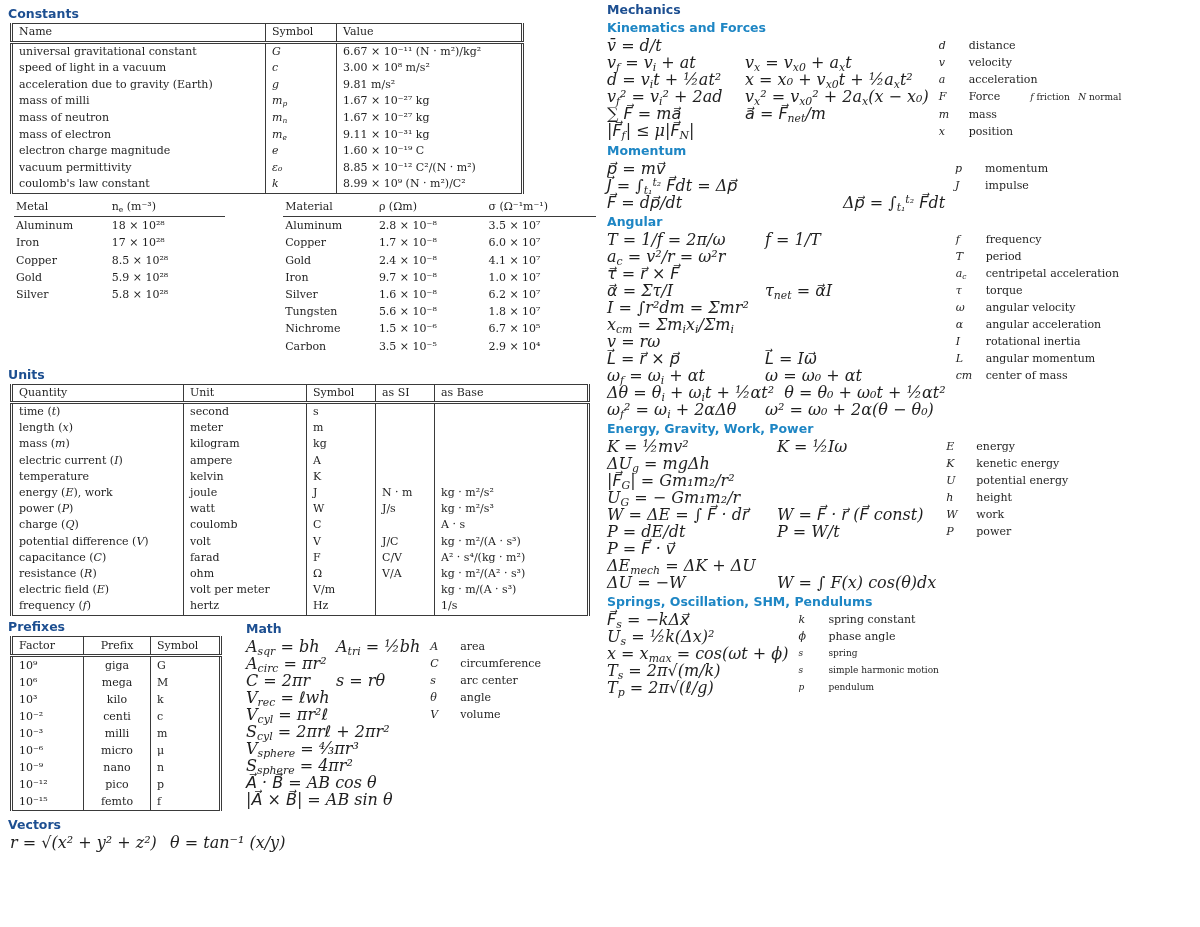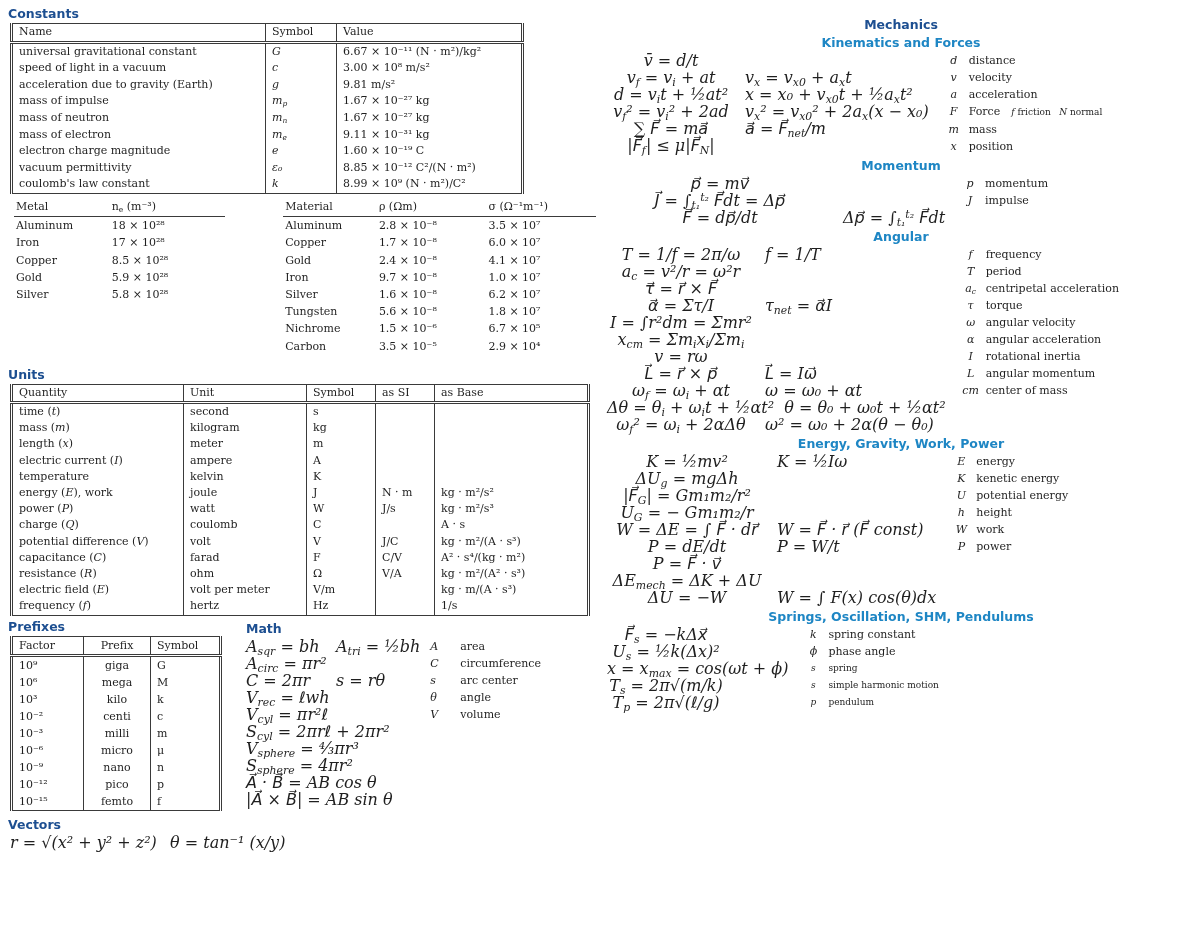--- a/index.html
+++ b/index.html
@@ -1,21 +1,21 @@
 <!DOCTYPE html>
 <html><head>
 <meta charset="utf-8">
 <style>
   html,body{margin:0;padding:0;}
   body{
     width:1200px;height:927px;background:#ffffff;position:relative;overflow:hidden;
     font-family:"DejaVu Serif","DejaVu Sans",serif;color:#1f1f1f;
   }
   .col-left{position:absolute;left:8px;top:6px;width:588px;}
-  .col-right{position:absolute;left:607px;top:17px;width:588px;text-align:center;}
+  .col-right{position:absolute;left:607px;top:2px;width:588px;}
 
   h2.sec{font-family:"DejaVu Sans","Liberation Sans",sans-serif;font-size:12.5px;font-weight:bold;color:#1d4f91;margin:0 0 2px 0;}
   h3.subsec{font-family:"DejaVu Sans","Liberation Sans",sans-serif;font-size:12.5px;font-weight:bold;color:#1e86c4;margin:3px 0 2px 0;}
 
   table{border-collapse:collapse;font-size:11px;}
   .ruled{border-top:1px solid #3a3a3a;border-bottom:1px solid #3a3a3a;border-left:3px double #3a3a3a;border-right:3px double #3a3a3a;margin-left:2px;}
   .ruled th,.ruled td{border-left:1px solid #3a3a3a;padding:0 6px;font-weight:normal;text-align:left;white-space:nowrap;}
   .ruled th:first-child,.ruled td:first-child{border-left:none;}
   .ruled thead th{border-bottom:3px double #3a3a3a;}
 
@@ -53,21 +53,21 @@
   .frow{display:flex;line-height:17px;white-space:nowrap;}
   .formula{padding-right:10px;}
   sub,sup{font-size:68%;line-height:0;}
   sub{vertical-align:-0.28em;}
   sup{vertical-align:0.5em;}
 
   .legend{font-size:11px;line-height:17px;}
   .lrow{display:flex;align-items:baseline;}
   .lsym{font-style:italic;width:30px;flex:0 0 auto;}
   .lrow.sm{font-size:9px;}
-  .lextra{font-size:9px;margin-left:11px;white-space:nowrap;}
+  .lextra{font-size:9px;margin-left:30px;white-space:nowrap;}
 
   .sec-body{display:flex;}
   .mech-sec{margin-bottom:3px;}
   .sec-kin .formulas{min-width:262px;} .sec-kin .c0{min-width:128px;}
   .sec-mom .formulas{min-width:262px;} .sec-mom .c0{min-width:226px;}
   .sec-ang .formulas{min-width:296px;} .sec-ang .c0{min-width:148px;}
   .sec-eng .formulas{min-width:296px;} .sec-eng .c0{min-width:160px;}
   .sec-spr .formulas{min-width:136px;} .sec-spr .c0{min-width:118px;}
   .math-f{min-width:166px;} .math-f .c0{min-width:80px;}
   .vec-f{margin:2px 0 0 2px;} .vec-f .c0{min-width:150px;}
@@ -101,21 +101,21 @@
             <td>speed of light in a vacuum</td>
             <td>c</td>
             <td>3.00 × 10⁸ m/s²</td>
           </tr>
           <tr>
             <td>acceleration due to gravity (Earth)</td>
             <td>g</td>
             <td>9.81 m/s²</td>
           </tr>
           <tr>
-            <td>mass of impulse</td>
+            <td>mass of milli</td>
             <td>m<sub>p</sub></td>
             <td>1.67 × 10⁻²⁷ kg</td>
           </tr>
           <tr>
             <td>mass of neutron</td>
             <td>m<sub>n</sub></td>
             <td>1.67 × 10⁻²⁷ kg</td>
           </tr>
           <tr>
             <td>mass of electron</td>
@@ -238,30 +238,30 @@
           </thead>
         <tbody>
             <tr>
               <td>time (<i>t</i>)</td>
               <td>second</td>
               <td>s</td>
               <td></td>
               <td></td>
             </tr>
             <tr>
+              <td>length (<i>x</i>)</td>
+              <td>meter</td>
+              <td>m</td>
+              <td></td>
+              <td></td>
+            </tr>
+            <tr>
               <td>mass (<i>m</i>)</td>
               <td>kilogram</td>
               <td>kg</td>
-              <td></td>
-              <td></td>
-            </tr>
-            <tr>
-              <td>length (<i>x</i>)</td>
-              <td>meter</td>
-              <td>m</td>
               <td></td>
               <td></td>
             </tr>
             <tr>
               <td>electric current (<i>I</i>)</td>
               <td>ampere</td>
               <td>A</td>
               <td></td>
               <td></td>
             </tr>

